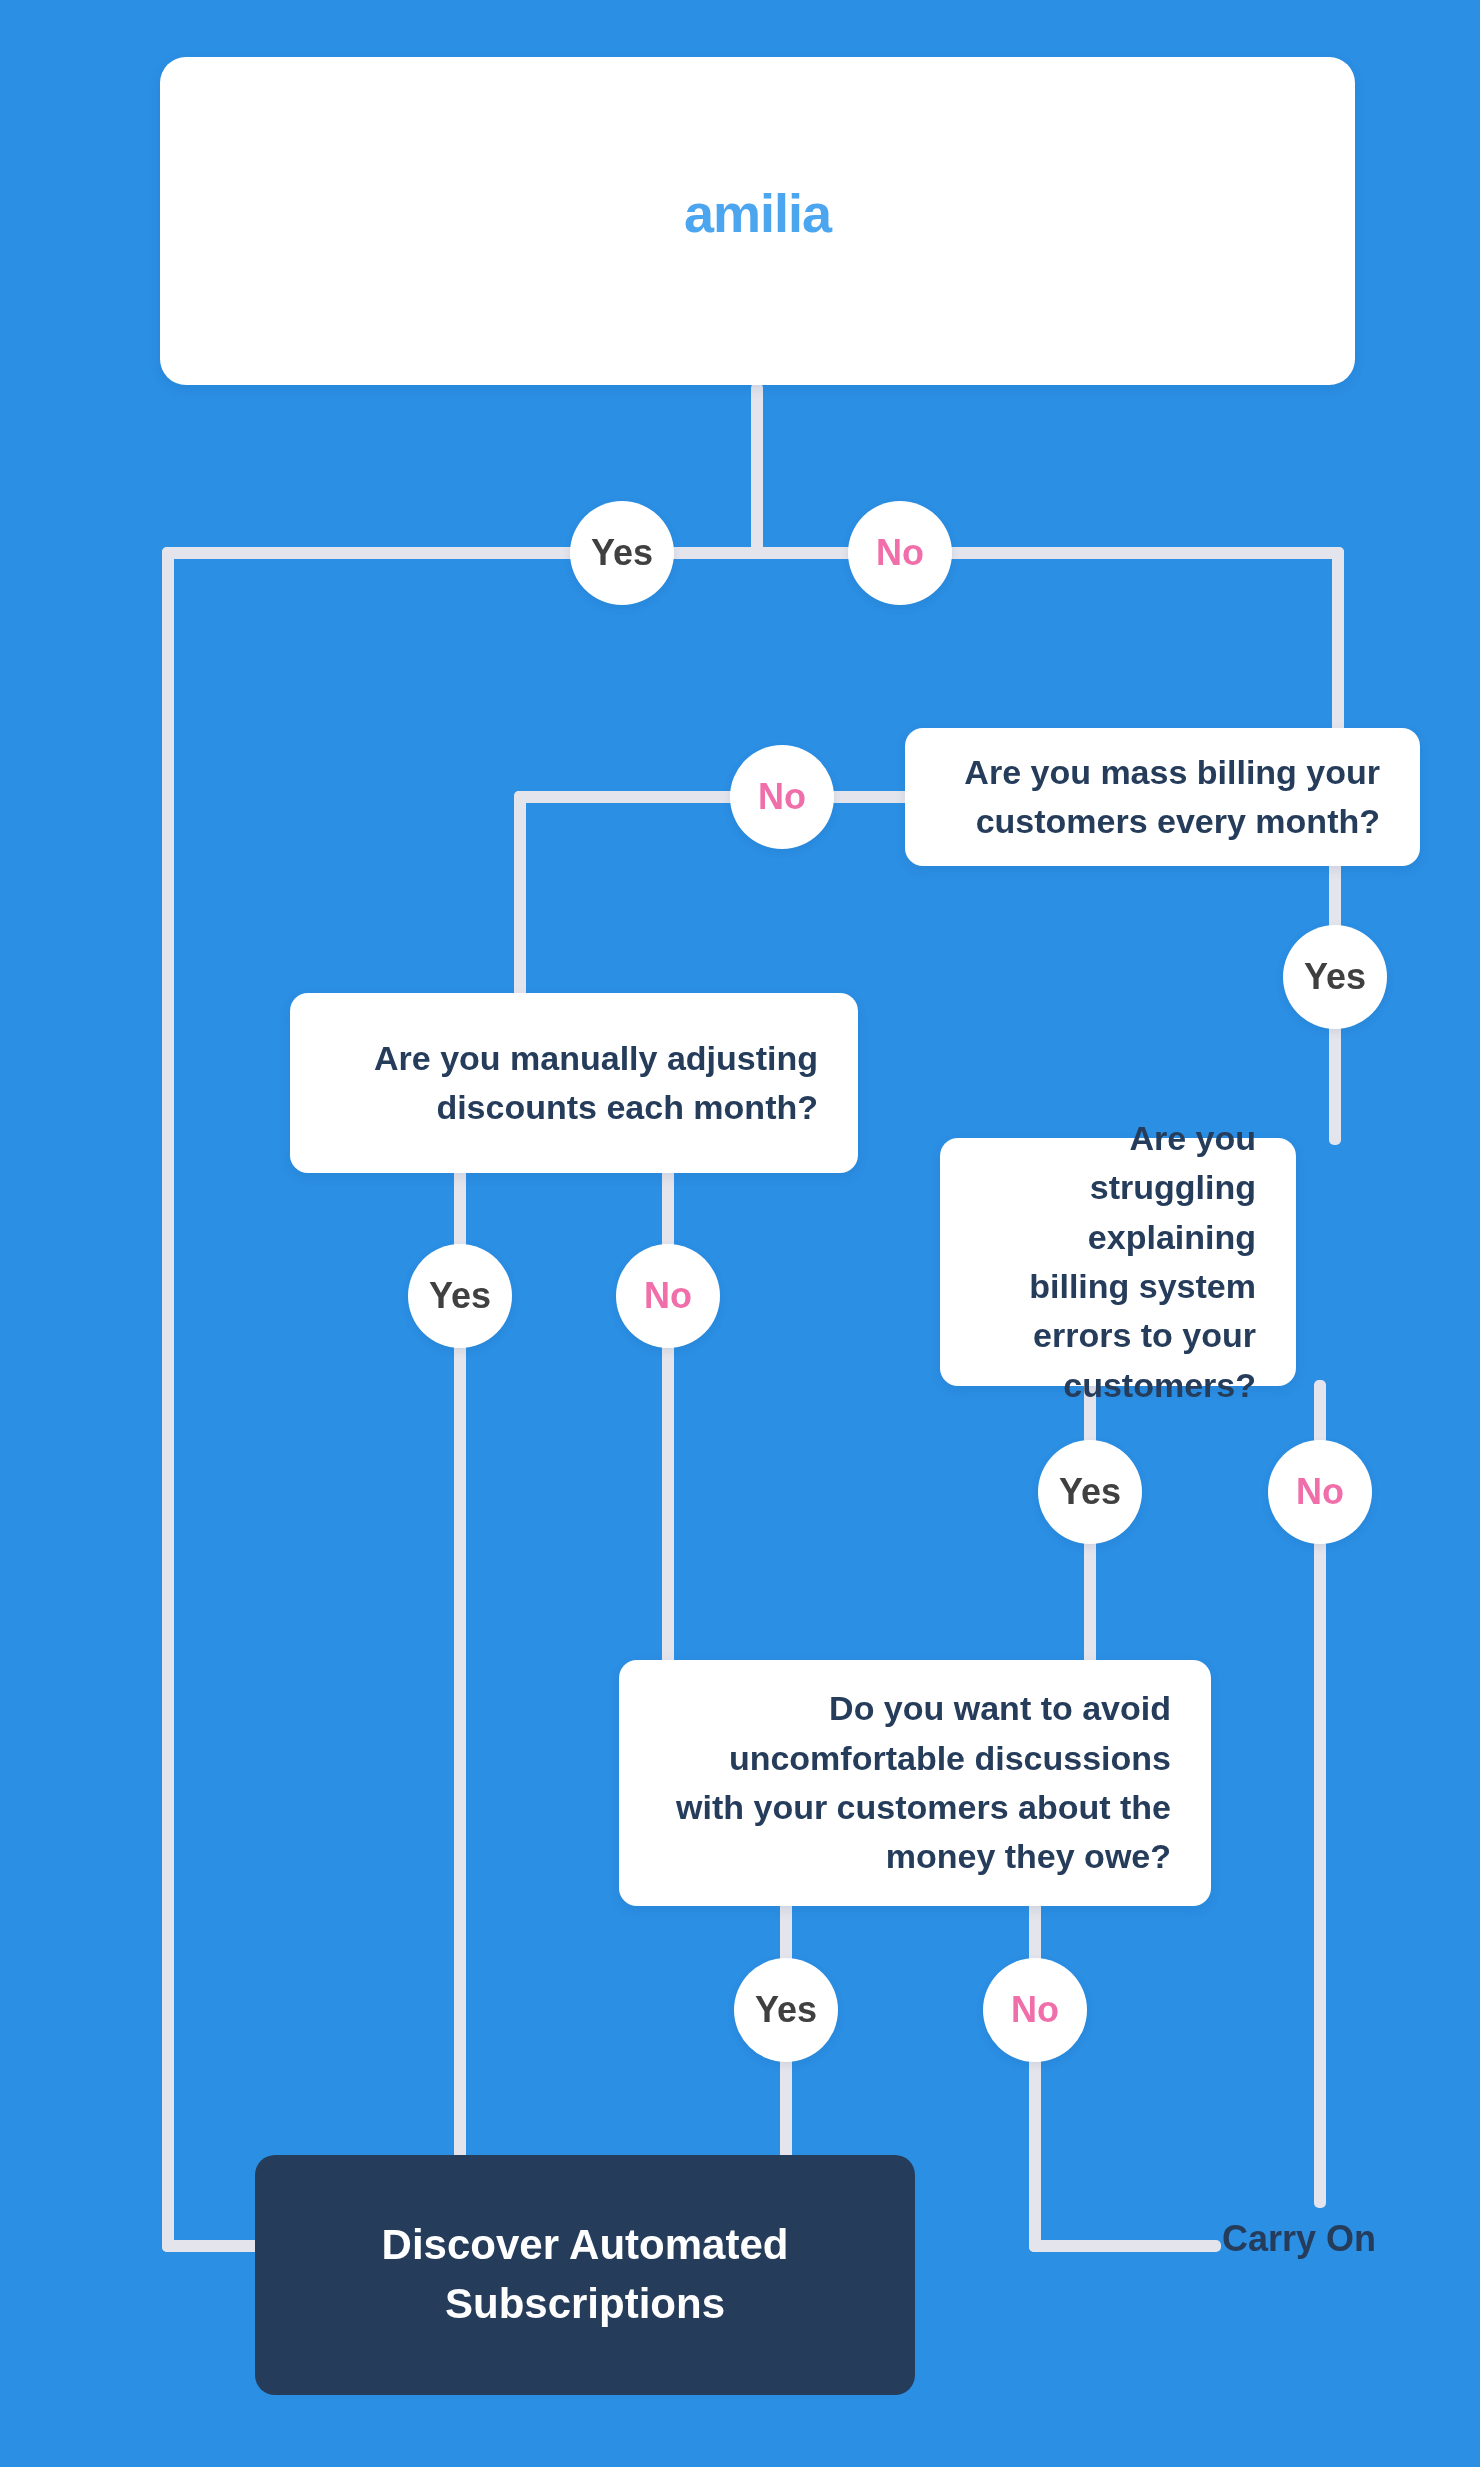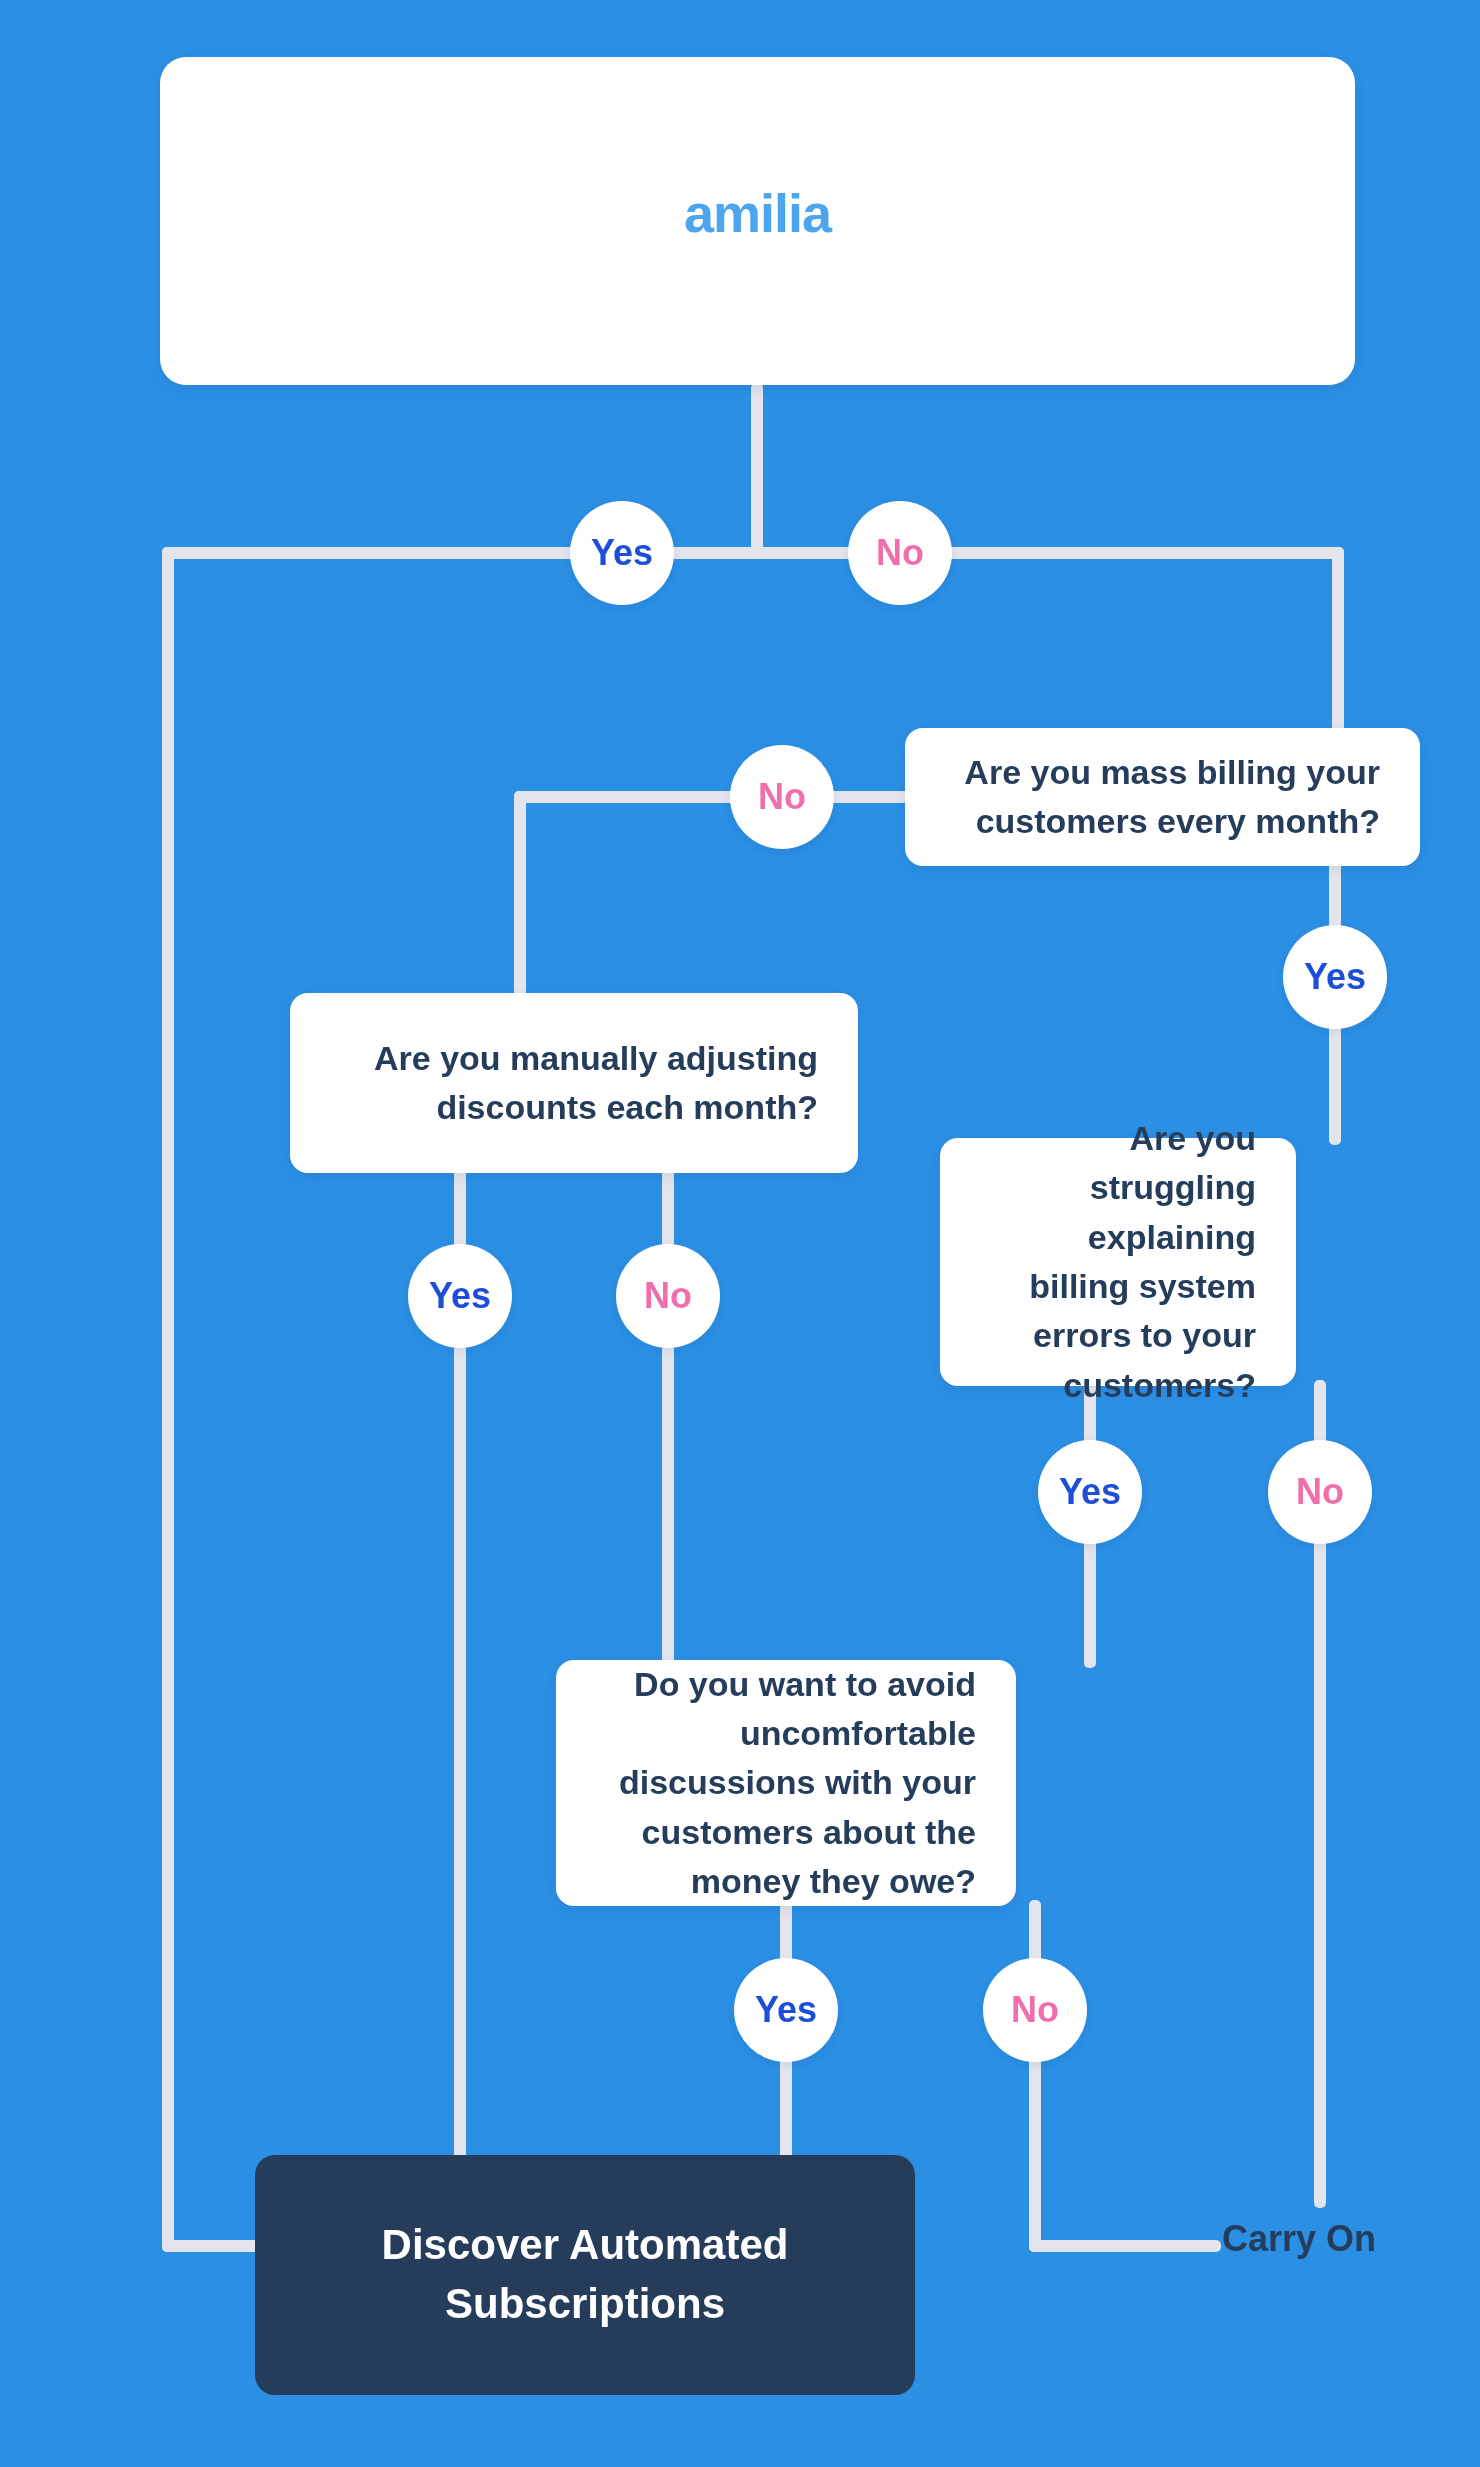--- a/index.html
+++ b/index.html
@@ -71,21 +71,21 @@
     border-radius: 50%;
     background: #FFFFFF;
     z-index: 3;
     display: flex;
     align-items: center;
     justify-content: center;
     font-weight: 700;
     font-size: 36px;
     box-shadow: 0 3px 9px rgba(15, 60, 110, 0.10);
   }
-  .circle.yes { color: #1d4ed8; }
+  .circle.yes { color: #404040; }
   .circle.no  { color: #F06EA9; }
 
   .end-card {
     position: absolute;
     background: #253C5B;
     color: #FFFFFF;
     border-radius: 20px;
     z-index: 2;
     display: flex;
     align-items: center;
@@ -137,21 +137,21 @@
   </div>
 
   <div class="card" style="left:290px;top:993px;width:568px;height:180px">
     <span class="q">Are you manually adjusting discounts each month?</span>
   </div>
 
   <div class="card" style="left:940px;top:1138px;width:356px;height:248px">
     <span class="q">Are you struggling explaining billing system errors to your customers?</span>
   </div>
 
-  <div class="card" style="left:556px;top:1660px;width:460px;height:246px">
+  <div class="card" style="left:619px;top:1660px;width:592px;height:246px">
     <span class="q">Do you want to avoid uncomfortable discussions with your customers about the money they owe?</span>
   </div>
 
   <div class="circle yes" style="left:570px;top:501px">Yes</div>
   <div class="circle no" style="left:848px;top:501px">No</div>
 
   <div class="circle no" style="left:730px;top:745px">No</div>
   <div class="circle yes" style="left:1283px;top:925px">Yes</div>
 
   <div class="circle yes" style="left:408px;top:1244px">Yes</div>

